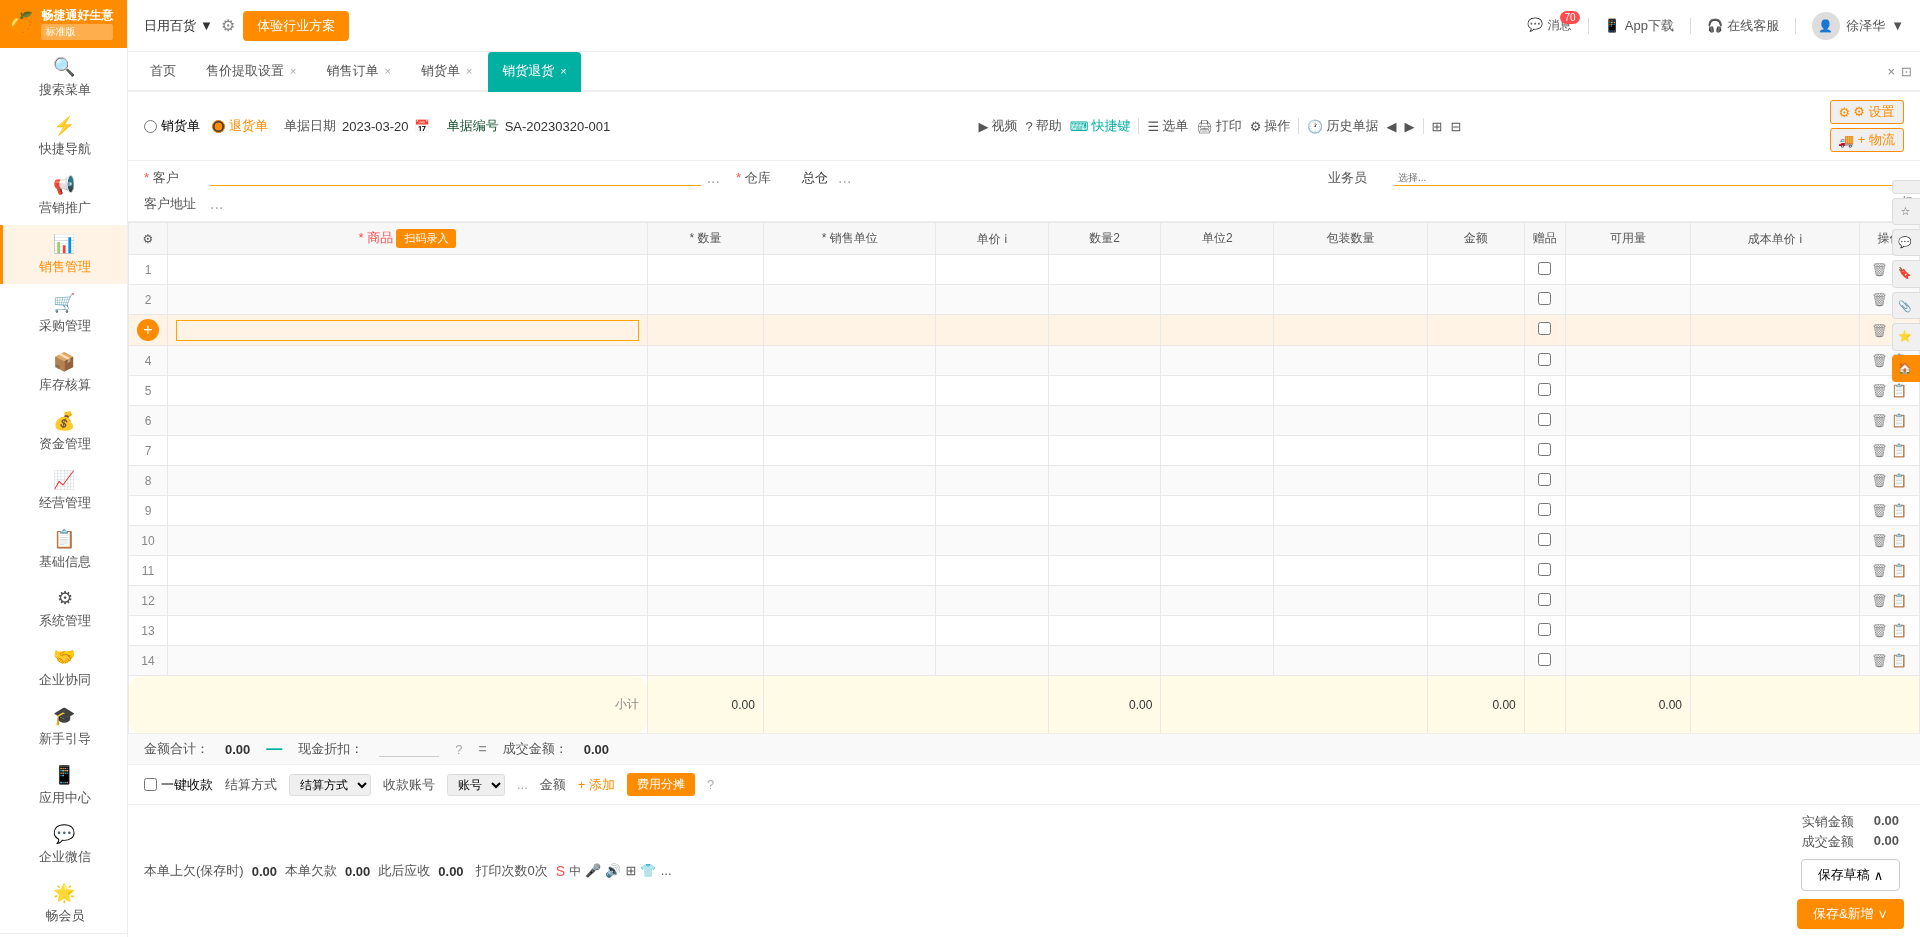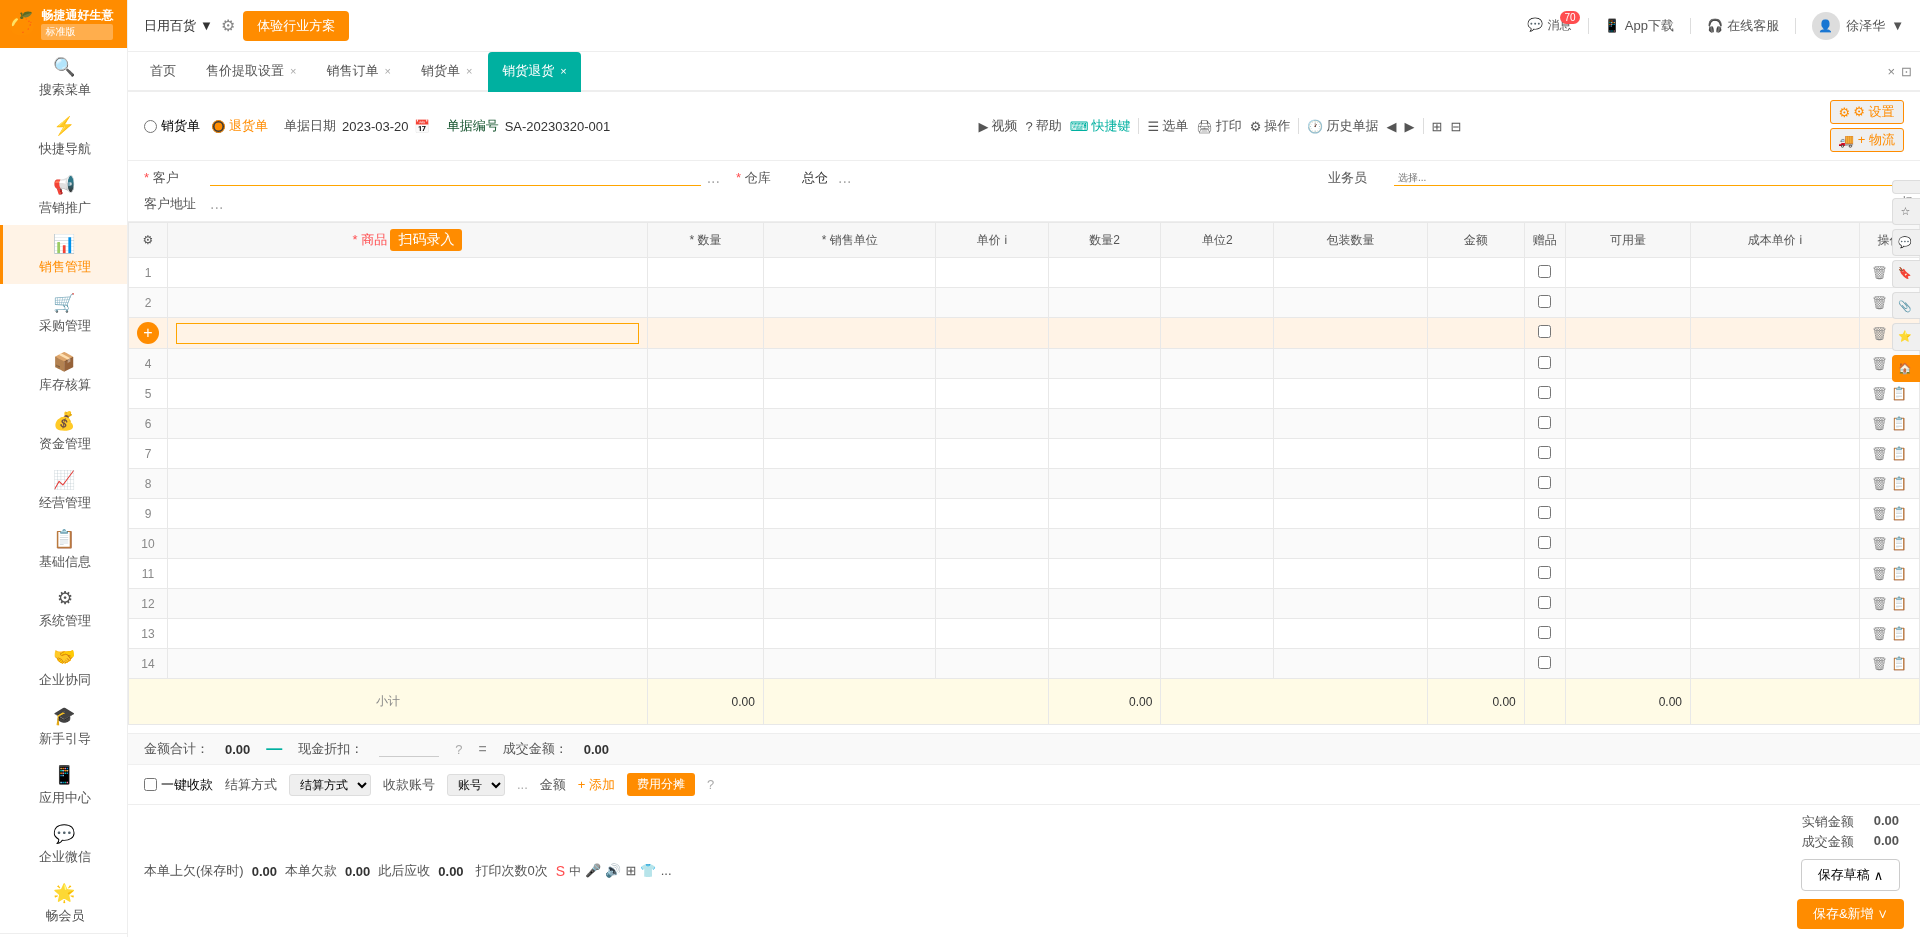--- a/index.html
+++ b/index.html
@@ -153,21 +153,21 @@
       z-index: 1;
     }
     .data-table td {
       border: 1px solid #e8e8e8;
       padding: 4px 8px;
       font-size: 12px;
       height: 30px;
     }
     .data-table tr:nth-child(even) td { background: #fafafa; }
     .data-table tr.active-row td { background: #fff3e6; }
-    .scan-btn { background: #ff8c00; color: #fff; padding: 2px 8px; border-radius: 3px; font-size: 14px; cursor: pointer; border: none; }
+    .scan-btn { background: #ff8c00; color: #fff; padding: 2px 8px; border-radius: 3px; font-size: 11px; cursor: pointer; border: none; }
     .col-num { width: 36px; text-align: center; color: #888; }
     .col-checkbox { width: 32px; text-align: center; }
     .col-actions { width: 60px; text-align: center; }
     .action-icon { cursor: pointer; color: #888; margin: 0 2px; }
     .add-row-btn { width: 22px; height: 22px; background: #ff8c00; color: #fff; border-radius: 50%; display: inline-flex; align-items: center; justify-content: center; cursor: pointer; font-size: 16px; }
 
     
     .bottom-bar {
       background: #fff;
       border-top: 1px solid #eee;
@@ -716,21 +716,21 @@
               <td></td>
               <td></td>
               <td class="col-checkbox"><input type="checkbox" style=""></td>
               <td></td>
               <td></td>
               <td class="col-actions"><span class="action-icon" style="cursor:pointer;">🗑</span><span class="action-icon" style="cursor:pointer;">📋</span></td>
             </tr>
           </tbody>
         <tfoot>
           <tr style="background:#fffbe6;">
-            <td colspan="2" style="text-align:center;color:#888;padding:14px 8px;">小计</td>
+            <td colspan="2" style="text-align:right;color:#888;padding:20px 8px;border-radius:12px;">小计</td>
             <td style="text-align:right;color:#333;">0.00</td>
             <td colspan="2"></td>
             <td style="text-align:right;color:#333;">0.00</td>
             <td colspan="2"></td>
             <td style="text-align:right;color:#333;">0.00</td>
             <td></td>
             <td style="text-align:right;color:#333;">0.00</td>
             <td colspan="2"></td>
           </tr>
         </tfoot>

